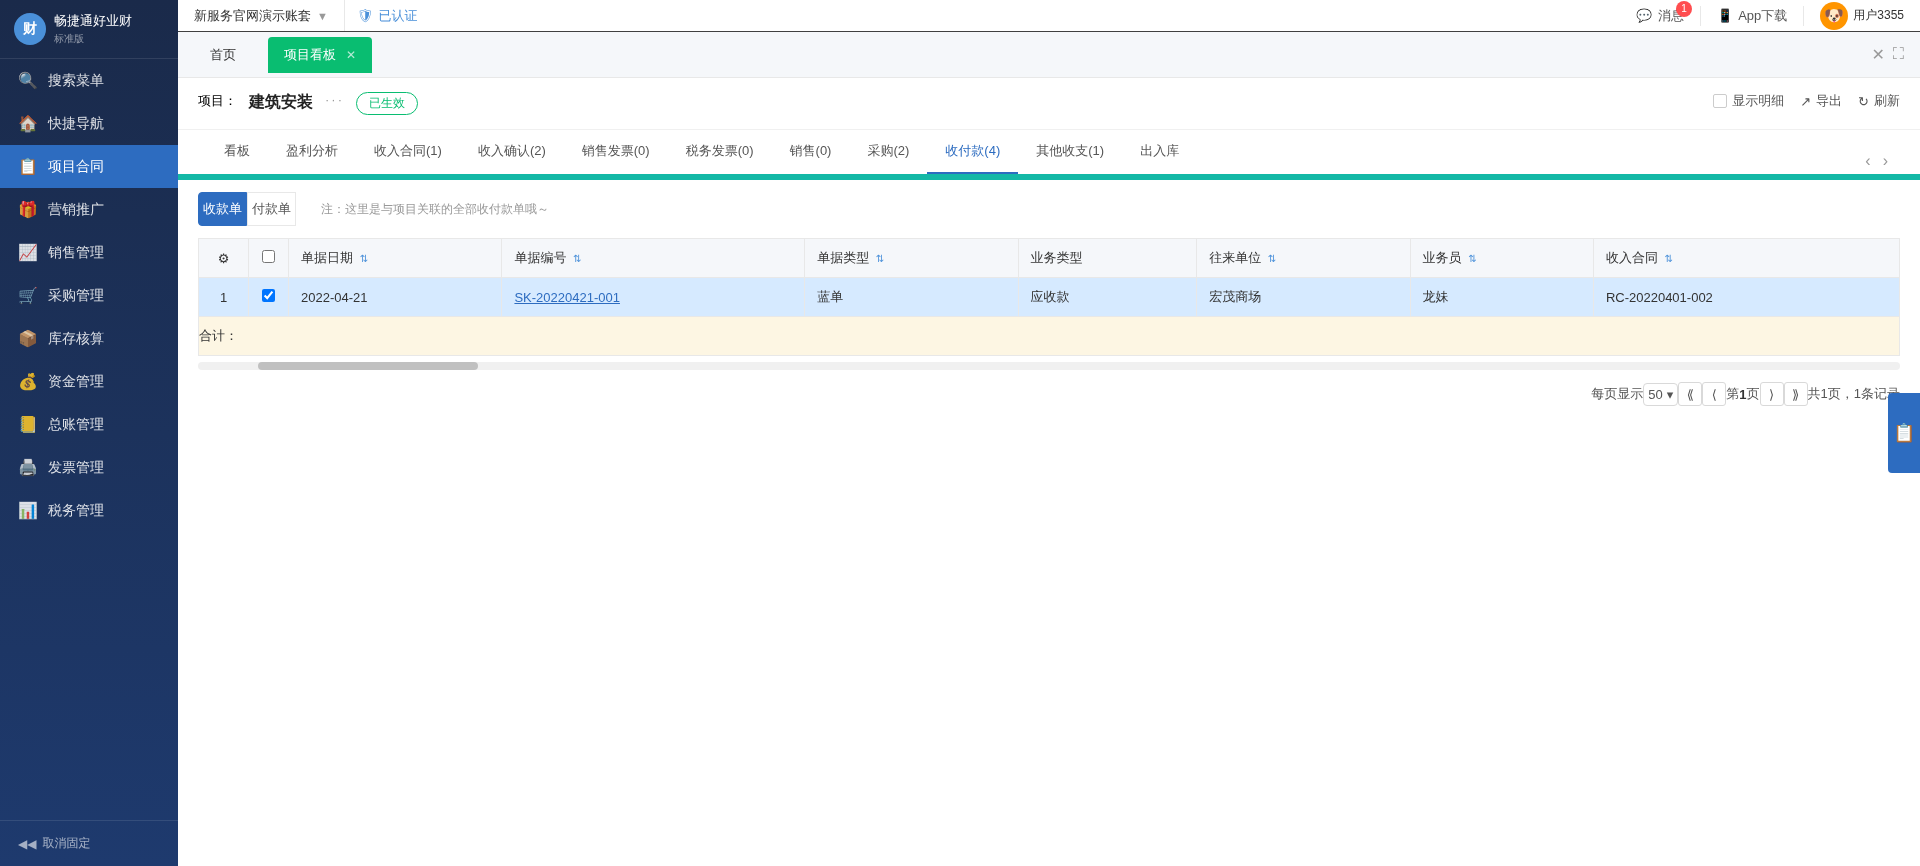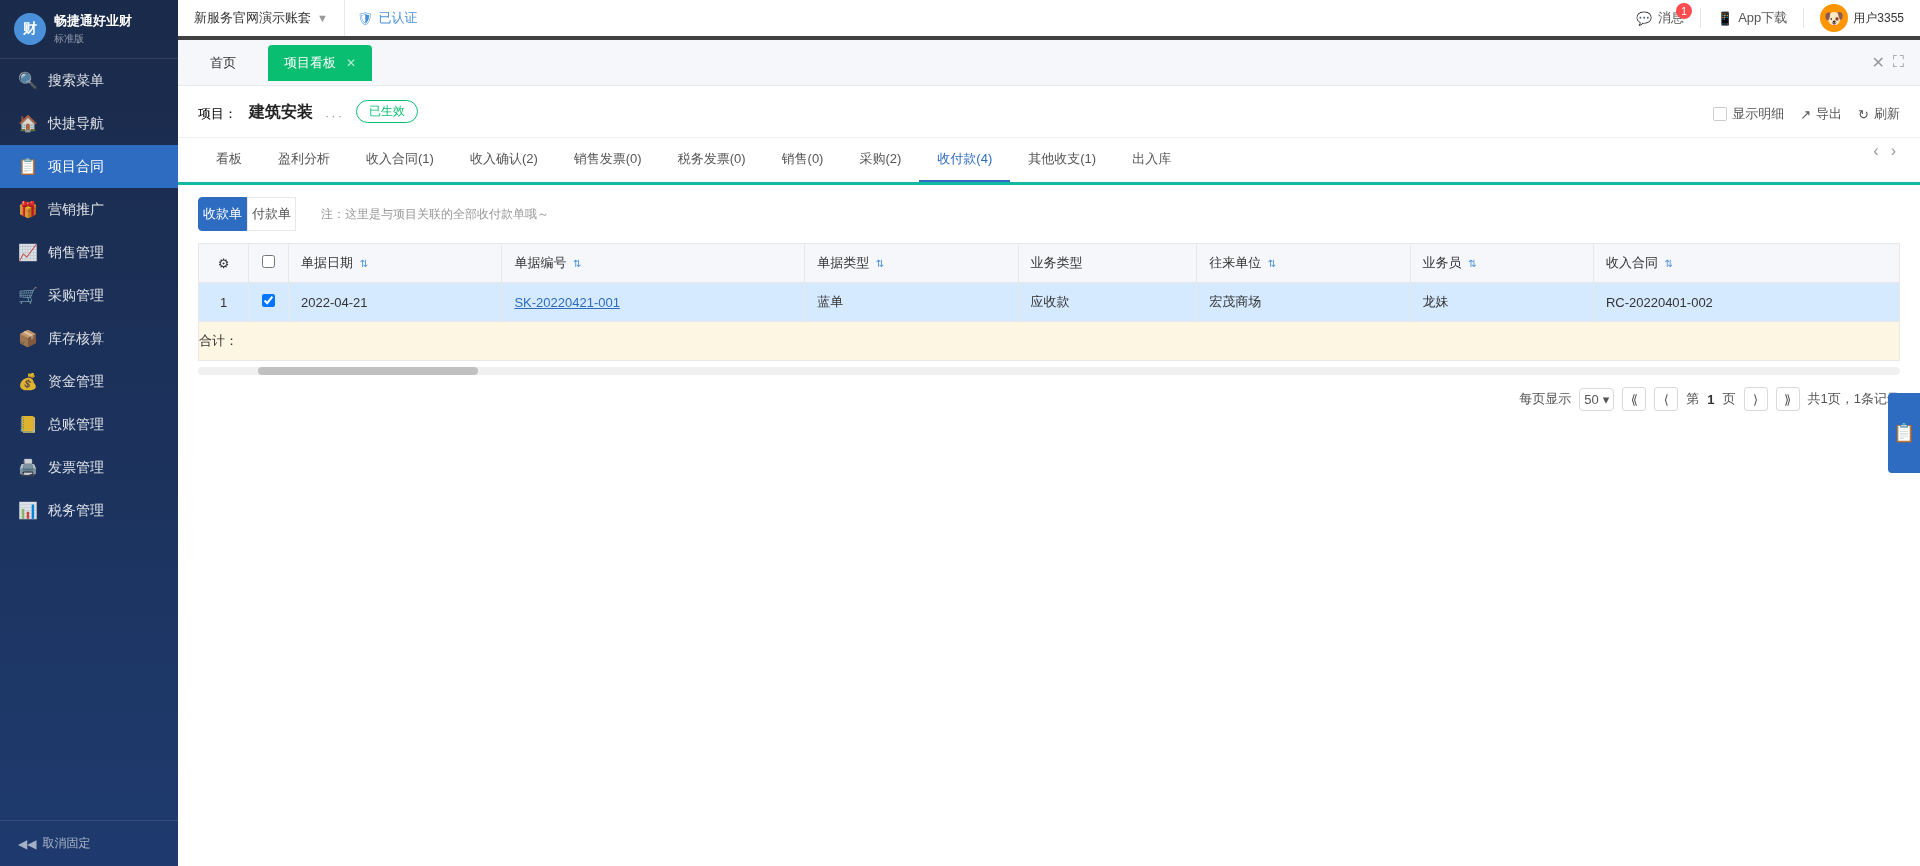--- a/index.html
+++ b/index.html
@@ -23,21 +23,21 @@
       gap: 8px;
     }
     .sidebar-logo {
       width: 32px;
       height: 32px;
       background: #4a90d9;
       border-radius: 50%;
       display: flex; align-items: center; justify-content: center;
       color: white; font-size: 14px; font-weight: bold;
     }
-    .sidebar-title { color: white; font-size: 13px; font-weight: bold; }
+    .sidebar-title { color: white; font-size: 13px; font-weight: normal; }
     .sidebar-badge { color: rgba(255,255,255,0.5); font-size: 10px; margin-top: 2px; }
     .sidebar-scroll { flex: 1; overflow-y: auto; }
     .sidebar-scroll::-webkit-scrollbar { width: 4px; }
     .sidebar-scroll::-webkit-scrollbar-thumb { background: rgba(255,255,255,0.2); }
     .sidebar-item {
       display: flex;
       align-items: center;
       padding: 12px 18px;
       color: rgba(255,255,255,0.85);
       cursor: pointer;
@@ -54,23 +54,23 @@
       cursor: pointer;
       display: flex; align-items: center; gap: 6px;
       border-top: 1px solid rgba(255,255,255,0.1);
     }
 
     
     .main { flex: 1; display: flex; flex-direction: column; overflow: hidden; background: white; }
 
     
     .topbar {
-      height: 40px;
+      height: 32px;
       background: white;
-      border-bottom: 4px solid #404040;
+      border-bottom: 1px solid #404040;
       display: flex;
       padding: 0 16px;
       gap: 12px;
     }
     .topbar-account {
       display: flex; align-items: center; gap: 6px;
       font-size: 13px; color: #333;
       border-right: 1px solid #e8e8e8;
       padding-right: 16px;
     }
@@ -135,21 +135,21 @@
       margin-left: auto;
       display: flex; gap: 8px;
     }
     .window-btn { font-size: 16px; color: #999; cursor: pointer; }
 
     
     .page-content { flex: 1; overflow: auto; background: white; }
 
     
     .project-header {
-      display: flex; align-items: flex-end;
+      display: flex; align-items: flex-start;
       padding: 14px 20px;
       border-bottom: 1px solid #f0f0f0;
       gap: 12px;
     }
     .project-title { font-size: 16px; font-weight: bold; color: #222; }
     .project-more { color: #999; cursor: pointer; letter-spacing: 2px; }
     .project-status {
       border: 1px solid #09bd71;
       color: #09bd71;
       border-radius: 12px;
@@ -158,23 +158,23 @@
     }
     .project-actions { margin-left: auto; display: flex; align-items: center; gap: 16px; }
     .project-action-btn {
       display: flex; align-items: center; gap: 5px;
       color: #555; font-size: 13px; cursor: pointer;
     }
     .show-detail-cb { width: 14px; height: 14px; border: 1px solid #ccc; border-radius: 2px; }
 
     
     .sub-tabs {
-      display: flex; align-items: flex-start;
-      padding: 0 20px;
-      border-bottom: 3px solid #14b8a6;
+      display: flex; align-items: flex-end;
+      padding: 0 28px;
+      border-bottom: 6px solid #14b8a6;
       gap: 0;
       overflow: hidden;
     }
     .sub-tab {
       padding: 12px 18px;
       font-size: 13px;
       color: #555;
       cursor: pointer;
       border-bottom: 2px solid transparent;
       white-space: nowrap;
@@ -254,21 +254,20 @@
       width: 220px;
       height: 8px;
       background: #c0c0c0;
       border-radius: 4px;
     }
 
     
     .pagination {
       display: flex; align-items: center; justify-content: flex-end;
       padding: 12px 20px;
-      gap: 8px;
       font-size: 13px;
       color: #555;
     }
     .page-size-select {
       border: 1px solid #d9d9d9;
       border-radius: 4px;
       padding: 3px 4px;
       font-size: 13px;
       display: flex; align-items: center; gap: 4px;
     }

